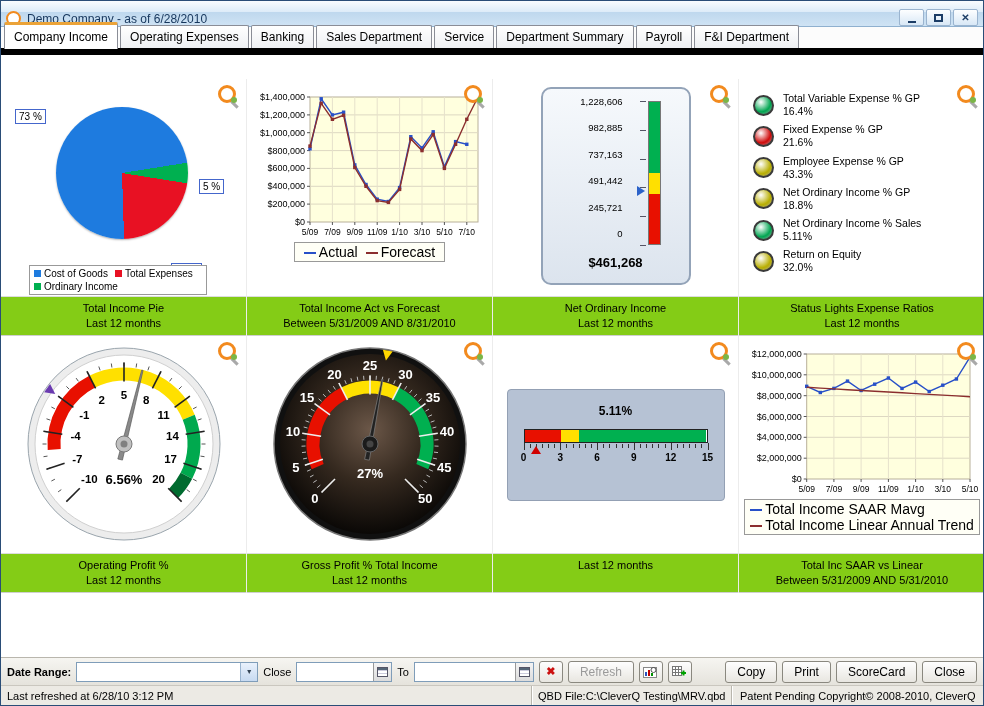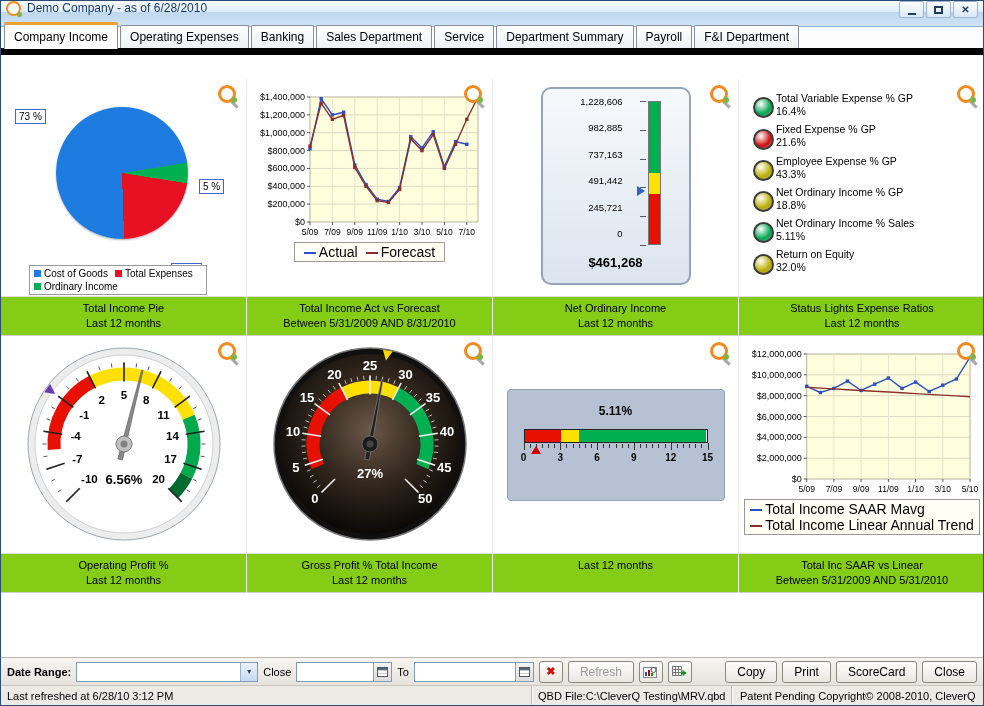--- a/index.html
+++ b/index.html
@@ -1,20 +1,20 @@
 <!DOCTYPE html>
 <html><head>
 <meta charset="utf-8">
 <style>
   *{margin:0;padding:0;box-sizing:border-box;}
   html,body{width:984px;height:706px;}
   body{font-family:"Liberation Sans",sans-serif;font-size:11px;background:#fff;color:#000;}
   .window{width:984px;height:706px;border:1px solid #2a4d77;display:flex;flex-direction:column;overflow:hidden;background:#fff;}
   
-  .titlebar{height:26px;flex:none;background:linear-gradient(#f9fcfe,#dcebf8 45%,#bfd8ee 46%,#cfe3f4);display:flex;align-items:flex-start;padding:0 5px;border-bottom:1px solid #8fb0cf;}
+  .titlebar{height:26px;flex:none;background:linear-gradient(#f9fcfe,#dcebf8 45%,#bfd8ee 46%,#cfe3f4);display:flex;align-items:flex-end;padding:0 5px;border-bottom:1px solid #8fb0cf;}
   .title-text{color:#16365c;font-size:12px;margin-left:6px;flex:1;white-space:nowrap;}
   .winbtns{display:flex;gap:2px;}
   .winbtn{width:25px;height:17px;border:1px solid #9ab4cf;border-radius:2px;background:linear-gradient(#fdfeff,#d8e8f6);display:flex;align-items:center;justify-content:center;}
   .g-min{width:8px;height:2px;background:#1c3d66;margin-top:8px;}
   .g-max{width:9px;height:8px;border:2px solid #1c3d66;}
   .g-x{color:#1c3d66;font-size:10px;font-weight:bold;line-height:1;}
   
   .qbadge{position:absolute;top:6px;right:10px;width:18px;height:18px;border:3px solid #f28a1e;border-radius:50%;z-index:5;background:#fff;}
   .qbadge::before{content:"";position:absolute;right:-6px;bottom:-6px;width:9px;height:3px;background:#a9a9a9;transform:rotate(45deg);}
   .qbadge::after{content:"";position:absolute;right:-4px;bottom:-3px;width:6px;height:6px;background:#7ab648;border-radius:50%;}
@@ -53,21 +53,21 @@
   .th-body{position:relative;height:144px;}
   .th-labels{position:absolute;left:0;top:0;bottom:12px;width:74px;text-decoration:underline;}
   .th-labels span{position:absolute;right:2px;transform:translateY(-50%);font-size:9.5px;white-space:nowrap;}
   .th-trackbox{position:absolute;left:86px;top:0;bottom:0;width:34px;}
   .th-trackbox i{position:absolute;left:3px;width:6px;height:1px;background:#556;}
   .th-track{position:absolute;left:11px;top:0;bottom:0;width:13px;border:1px solid #777;}
   .th-marker{position:absolute;left:0;width:0;height:0;border-top:5px solid transparent;border-bottom:5px solid transparent;border-left:8px solid #2b62c9;}
   .th-value{text-align:center;font-size:13px;font-weight:bold;margin-top:10px;}
   
   .lights-wrap{padding:13px 4px 0 14px;}
-  .light-row{display:flex;gap:2px;margin-bottom:5px;align-items:flex-end;}
+  .light-row{display:flex;gap:9px;margin-bottom:5px;align-items:center;}
   .lamp{width:21px;height:21px;border-radius:50%;border:2px solid #3a3a3a;flex:none;}
   .light-text{font-size:10.5px;line-height:1.25;}
   
   .gauge-wrap{position:absolute;left:50%;top:50%;transform:translate(-50%,-50%);}
   
   .hg-panel{position:absolute;left:50%;top:50%;transform:translate(-50%,-50%);width:218px;height:112px;background:#b6c2d4;border:1px solid #93a0b4;border-radius:4px;padding:14px 16px 0;}
   .hg-value{text-align:center;font-weight:bold;font-size:12px;margin-bottom:11px;}
   .hg-barbox{position:relative;}
   .hg-bar{display:flex;height:14px;border:1px solid #222;background:#fff;}
   .hg-bar span{height:100%;}

